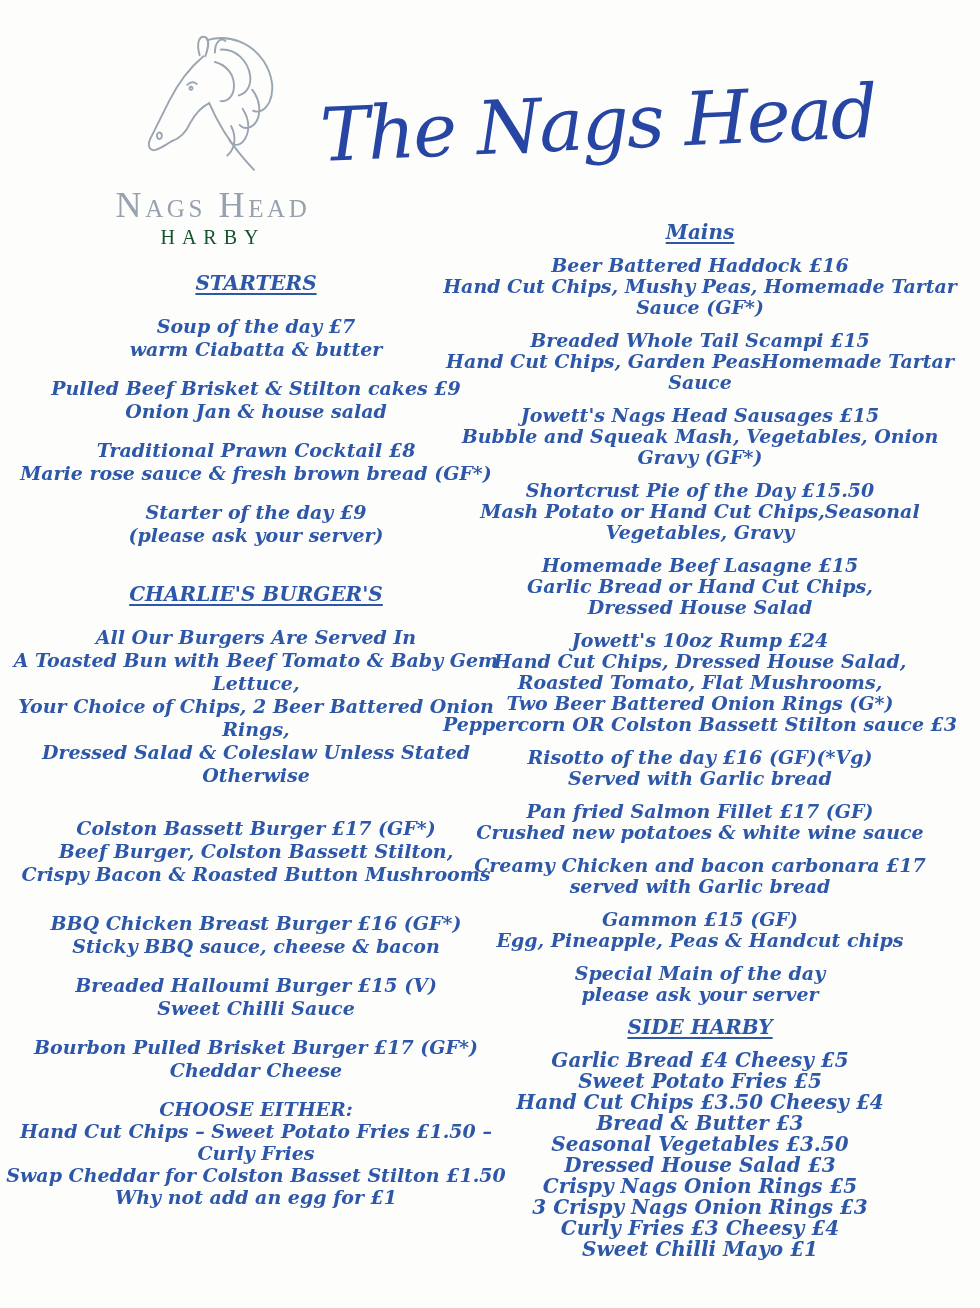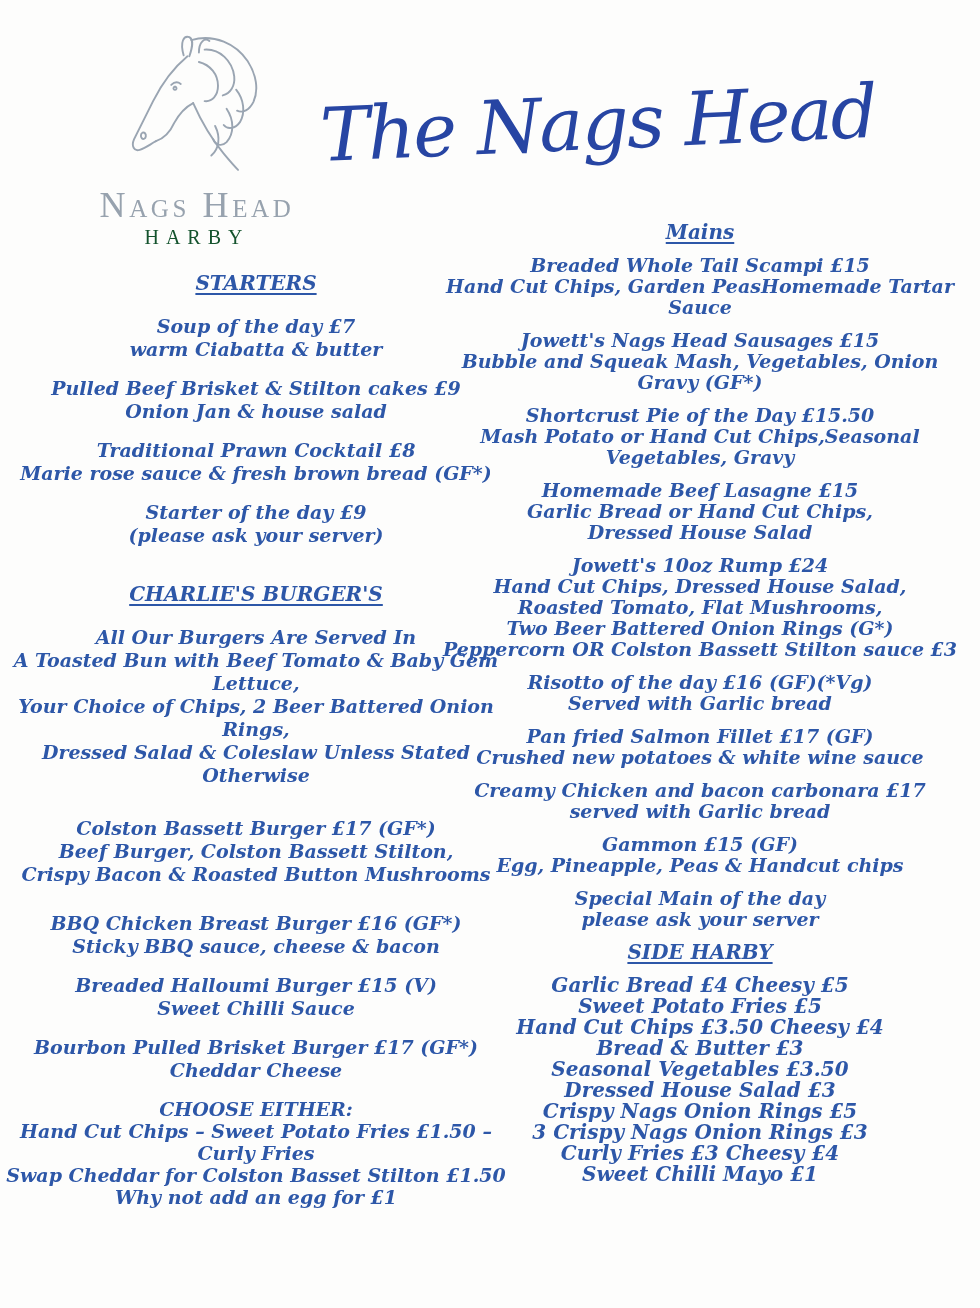--- a/index.html
+++ b/index.html
@@ -3,21 +3,21 @@
 <meta charset="utf-8">
 <style>
   html,body { margin:0; padding:0; background:#e8e8e8; }
   .page {
     position:relative; width:980px; height:1308px; margin:0 auto;
     background:#fdfdfc; overflow:hidden;
     font-family:"DejaVu Serif", serif;
   }
   
   .logo {
-    position:absolute; left:72px; top:30px; width:250px; text-align:center;
+    position:absolute; left:88px; top:30px; width:250px; text-align:center;
   }
   .logo svg { display:block; margin:0 auto; }
   .logo-name {
     margin-top:6px;
     font-family:"Liberation Serif", serif;
     font-variant:small-caps;
     font-size:36px; letter-spacing:.1em;
     color:#97a2ae;
   }
   .logo-town {
@@ -111,20 +111,21 @@
     <div class="item">Breaded Halloumi Burger £15 (V)<br>Sweet Chilli Sauce</div>
     <div class="item">Bourbon Pulled Brisket Burger £17 (GF*)<br>Cheddar Cheese</div>
 
     <div class="item choose">CHOOSE EITHER:<br>Hand Cut Chips – Sweet Potato Fries £1.50 – Curly Fries<br>Swap Cheddar for Colston Basset Stilton £1.50<br>Why not add an egg for £1</div>
   </div>
 
   <div class="col col-right">
 
     <div class="sec-heading">Mains</div>
 
+    <div class="item">Beer Battered Haddock £16<br>Hand Cut Chips, Mushy Peas, Homemade Tartar Sauce (GF*)</div>
     <div class="item">Breaded Whole Tail Scampi £15<br>Hand Cut Chips, Garden PeasHomemade Tartar Sauce</div>
     <div class="item">Jowett's Nags Head Sausages £15<br>Bubble and Squeak Mash, Vegetables, Onion Gravy (GF*)</div>
     <div class="item">Shortcrust Pie of the Day £15.50<br>Mash Potato or Hand Cut Chips,Seasonal Vegetables, Gravy</div>
     <div class="item">Homemade Beef Lasagne £15<br>Garlic Bread or Hand Cut Chips,<br>Dressed House Salad</div>
     <div class="item mb-md">Jowett's 10oz Rump £24<br>Hand Cut Chips, Dressed House Salad,<br>Roasted Tomato, Flat Mushrooms,<br>Two Beer Battered Onion Rings (G*)<br>Peppercorn OR Colston Bassett Stilton sauce £3</div>
     <div class="item">Risotto of the day £16 (GF)(*Vg)<br>Served with Garlic bread</div>
     <div class="item">Pan fried Salmon Fillet £17 (GF)<br>Crushed new potatoes &amp; white wine sauce</div>
     <div class="item">Creamy Chicken and bacon carbonara £17<br>served with Garlic bread</div>
     <div class="item">Gammon £15 (GF)<br>Egg, Pineapple, Peas &amp; Handcut chips</div>
     <div class="item mb-xl">Special Main of the day<br>please ask your server</div>

